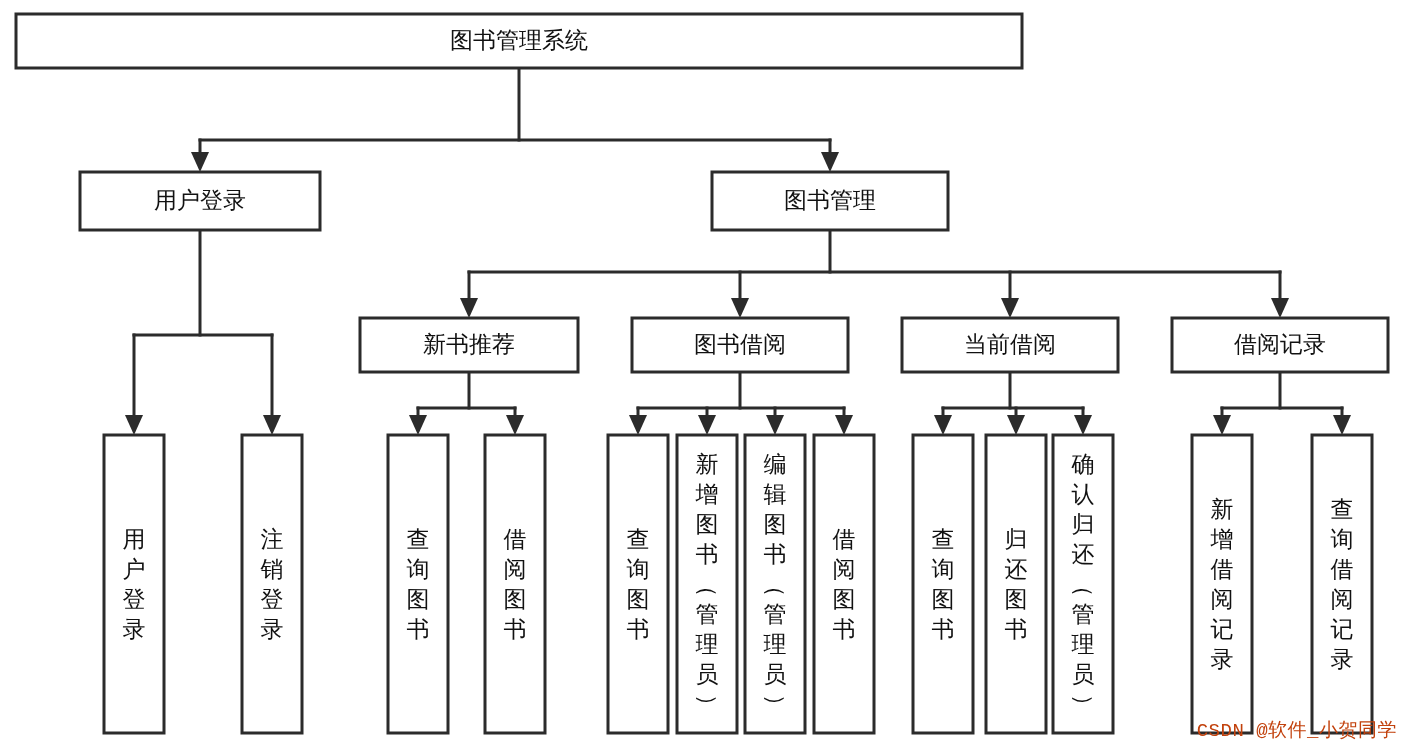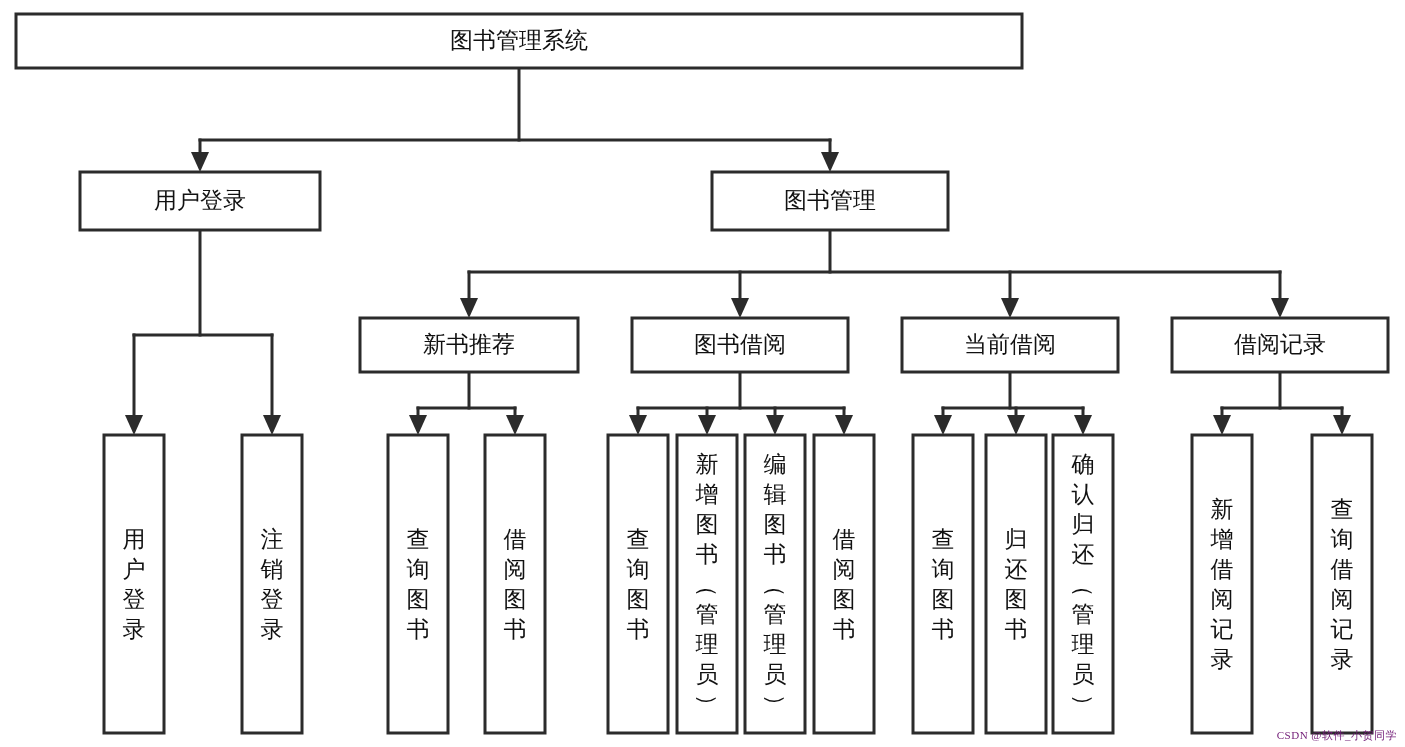--- a/index.html
+++ b/index.html
@@ -51,23 +51,23 @@
   .node-label-v {
     font-family: "Liberation Sans", "DejaVu Sans", sans-serif;
     font-size: 23px;
     fill: #111111;
     text-anchor: middle;
   }
   .watermark {
     position: absolute;
     right: 8px;
     bottom: 4px;
-    font-family: Liberation Serif, serif;
-    font-size: 11px;
-    color: #701a75;
+    font-family: Liberation Mono, monospace;
+    font-size: 19px;
+    color: #c2410c;
     white-space: nowrap;
     letter-spacing: 0.5px;
   }
 </style>
 </head>
 <body>
 
 <div id="diagram-root">
   <svg id="tree-svg" viewBox="0 0 1405 747">
     <g id="connectors-layer">

